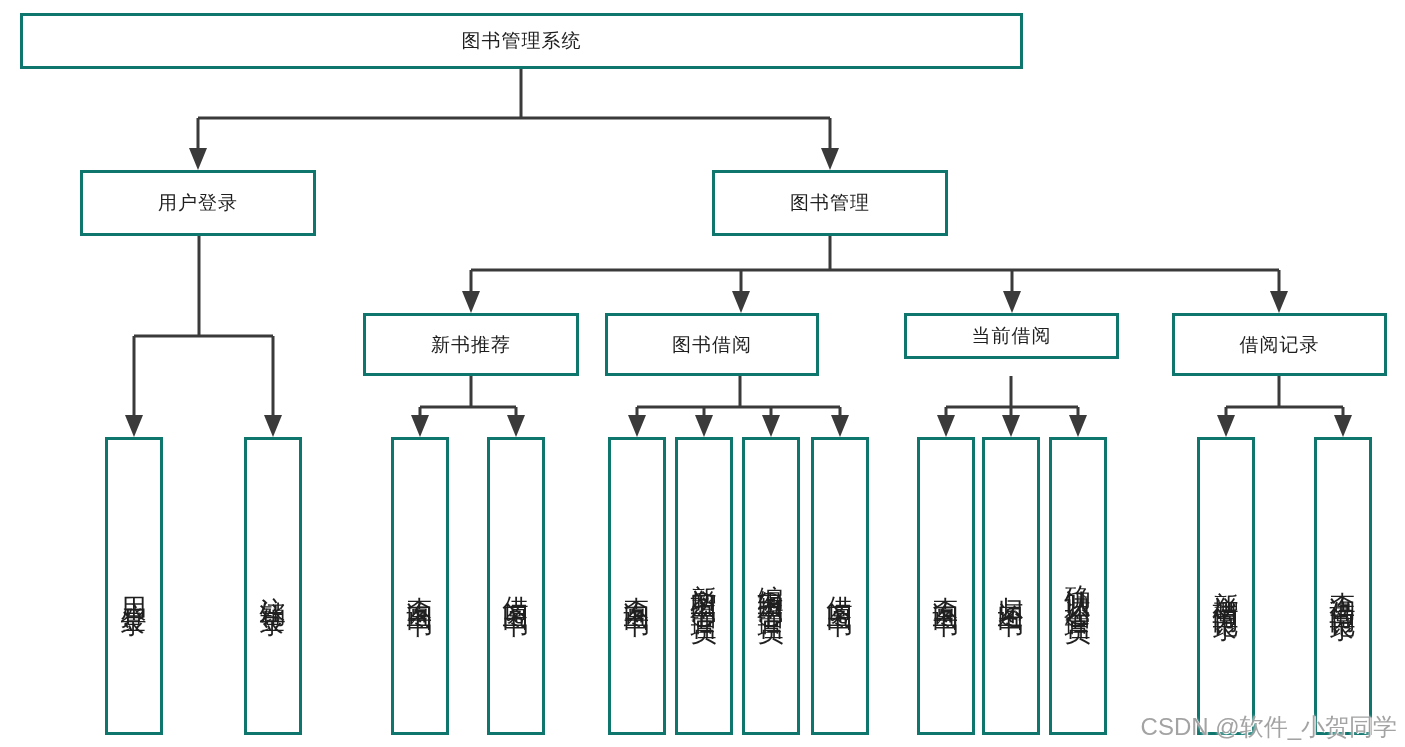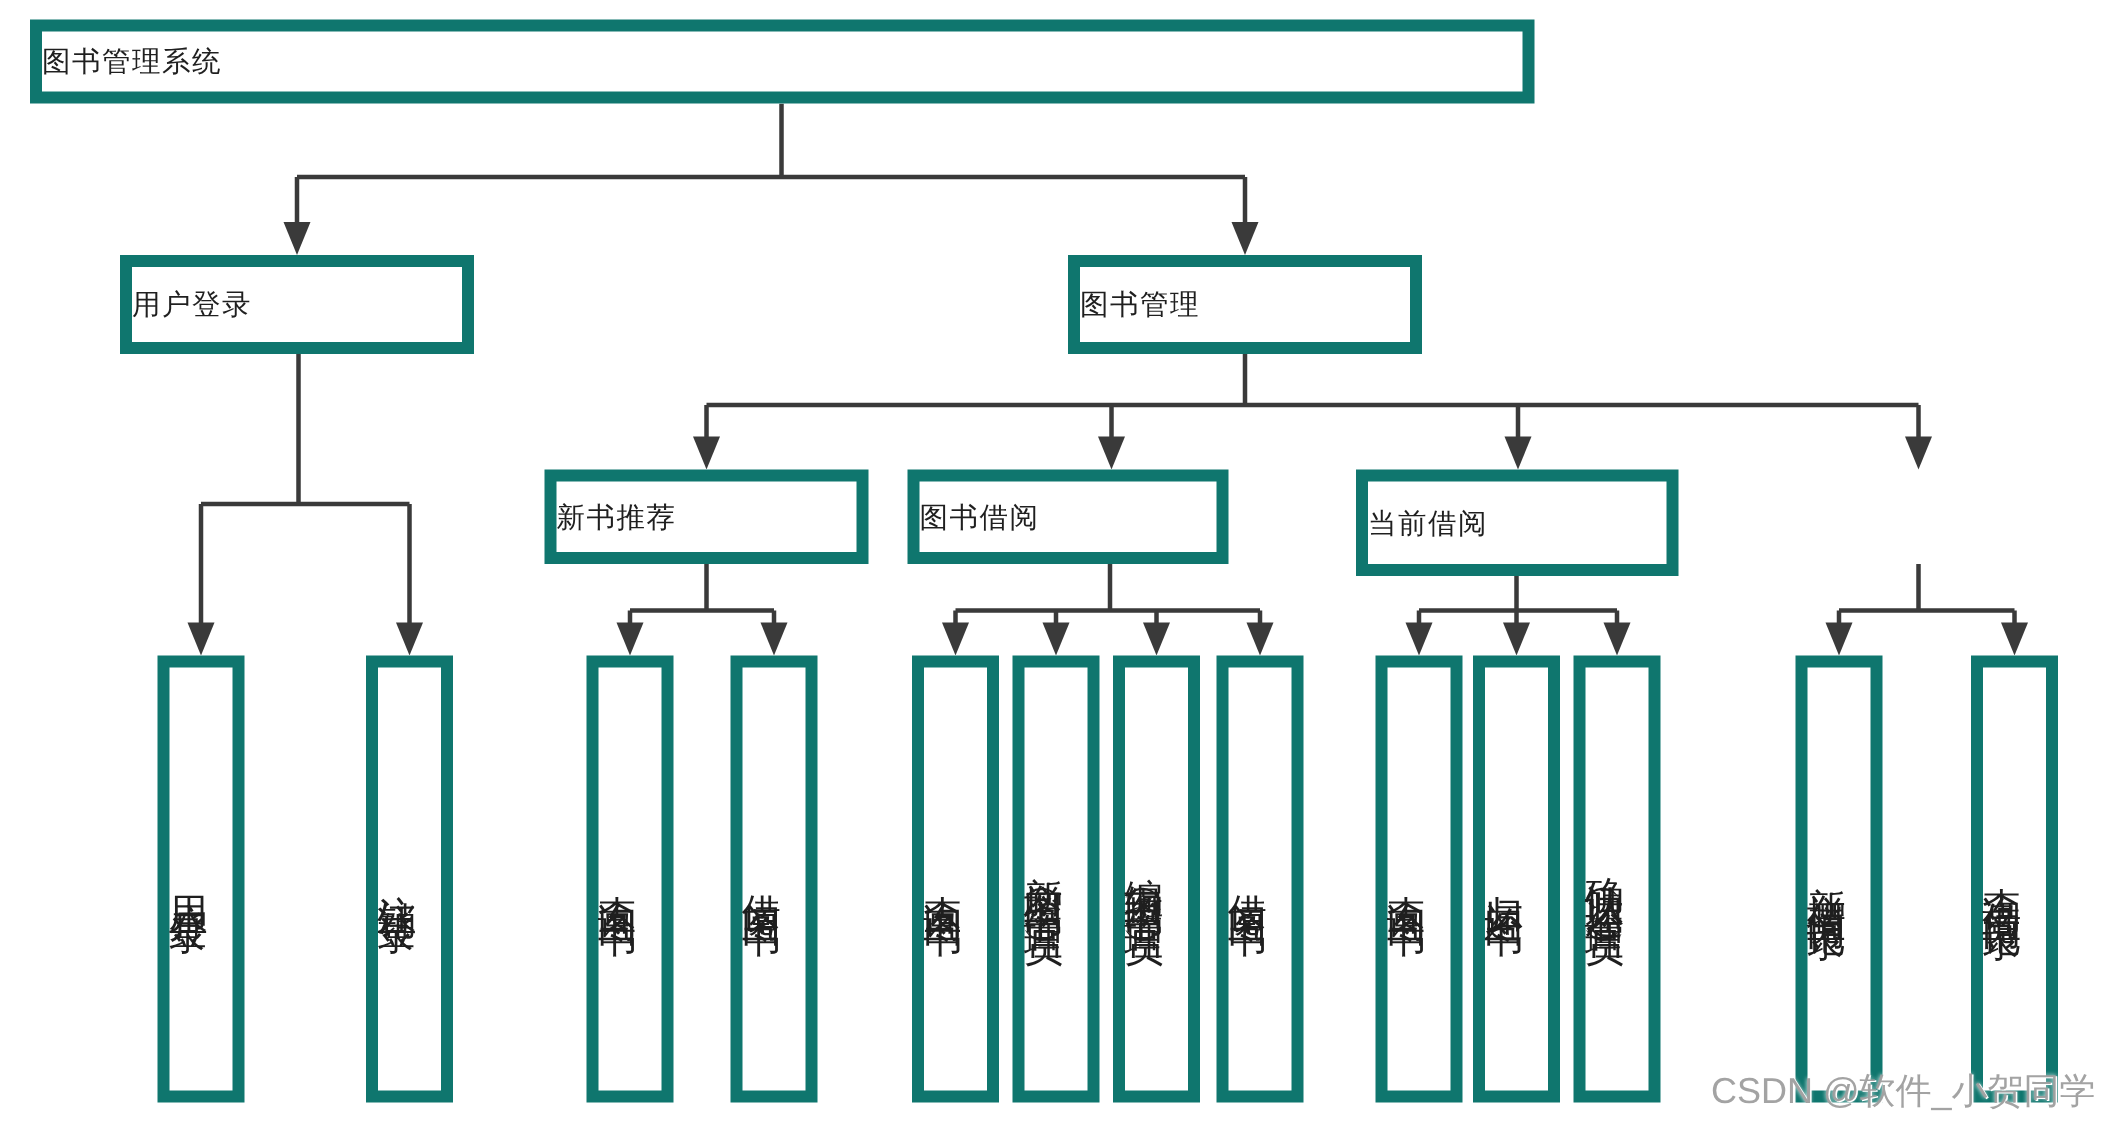--- a/index.html
+++ b/index.html
@@ -20,23 +20,24 @@
     left: 0;
     top: 0;
     width: 1405px;
     height: 747px;
     pointer-events: none;
   }
   .node {
     position: absolute;
     box-sizing: border-box;
     background: #ffffff;
-    border: 8px solid #0f766e;
+    border: 3px solid #0f766e;
     display: flex;
     align-items: center;
+    justify-content: center;
     color: #1f1f1f;
   }
   .node-h {
     font-size: 19px;
     letter-spacing: 1px;
     white-space: nowrap;
   }
   .node-v span {
     writing-mode: vertical-rl;
     text-orientation: mixed;
@@ -110,22 +111,25 @@
   <div class="node node-h" style="left:363px; top:313px; width:216px; height:63px;">
     <span>新书推荐</span>
   </div>
 
   <div class="node node-h" style="left:712px; top:170px; width:236px; height:66px;">
     <span>图书管理</span>
   </div>
   <div class="node node-h" style="left:605px; top:313px; width:214px; height:63px;">
     <span>图书借阅</span>
   </div>
-  <div class="node node-h" style="left:904px; top:313px; width:215px; height:71px;">
+  <div class="node node-h" style="left:904px; top:313px; width:215px; height:46px;">
     <span>当前借阅</span>
+  </div>
+  <div class="node node-h" style="left:1172px; top:313px; width:215px; height:63px;">
+    <span>借阅记录</span>
   </div>
 
   <div class="node node-v" style="left:105px; top:437px; width:58px; height:298px;">
     <span>用户登录</span>
   </div>
   <div class="node node-v" style="left:244px; top:437px; width:58px; height:298px;">
     <span>注销登录</span>
   </div>
   <div class="node node-v" style="left:391px; top:437px; width:58px; height:298px;">
     <span>查询图书</span>

